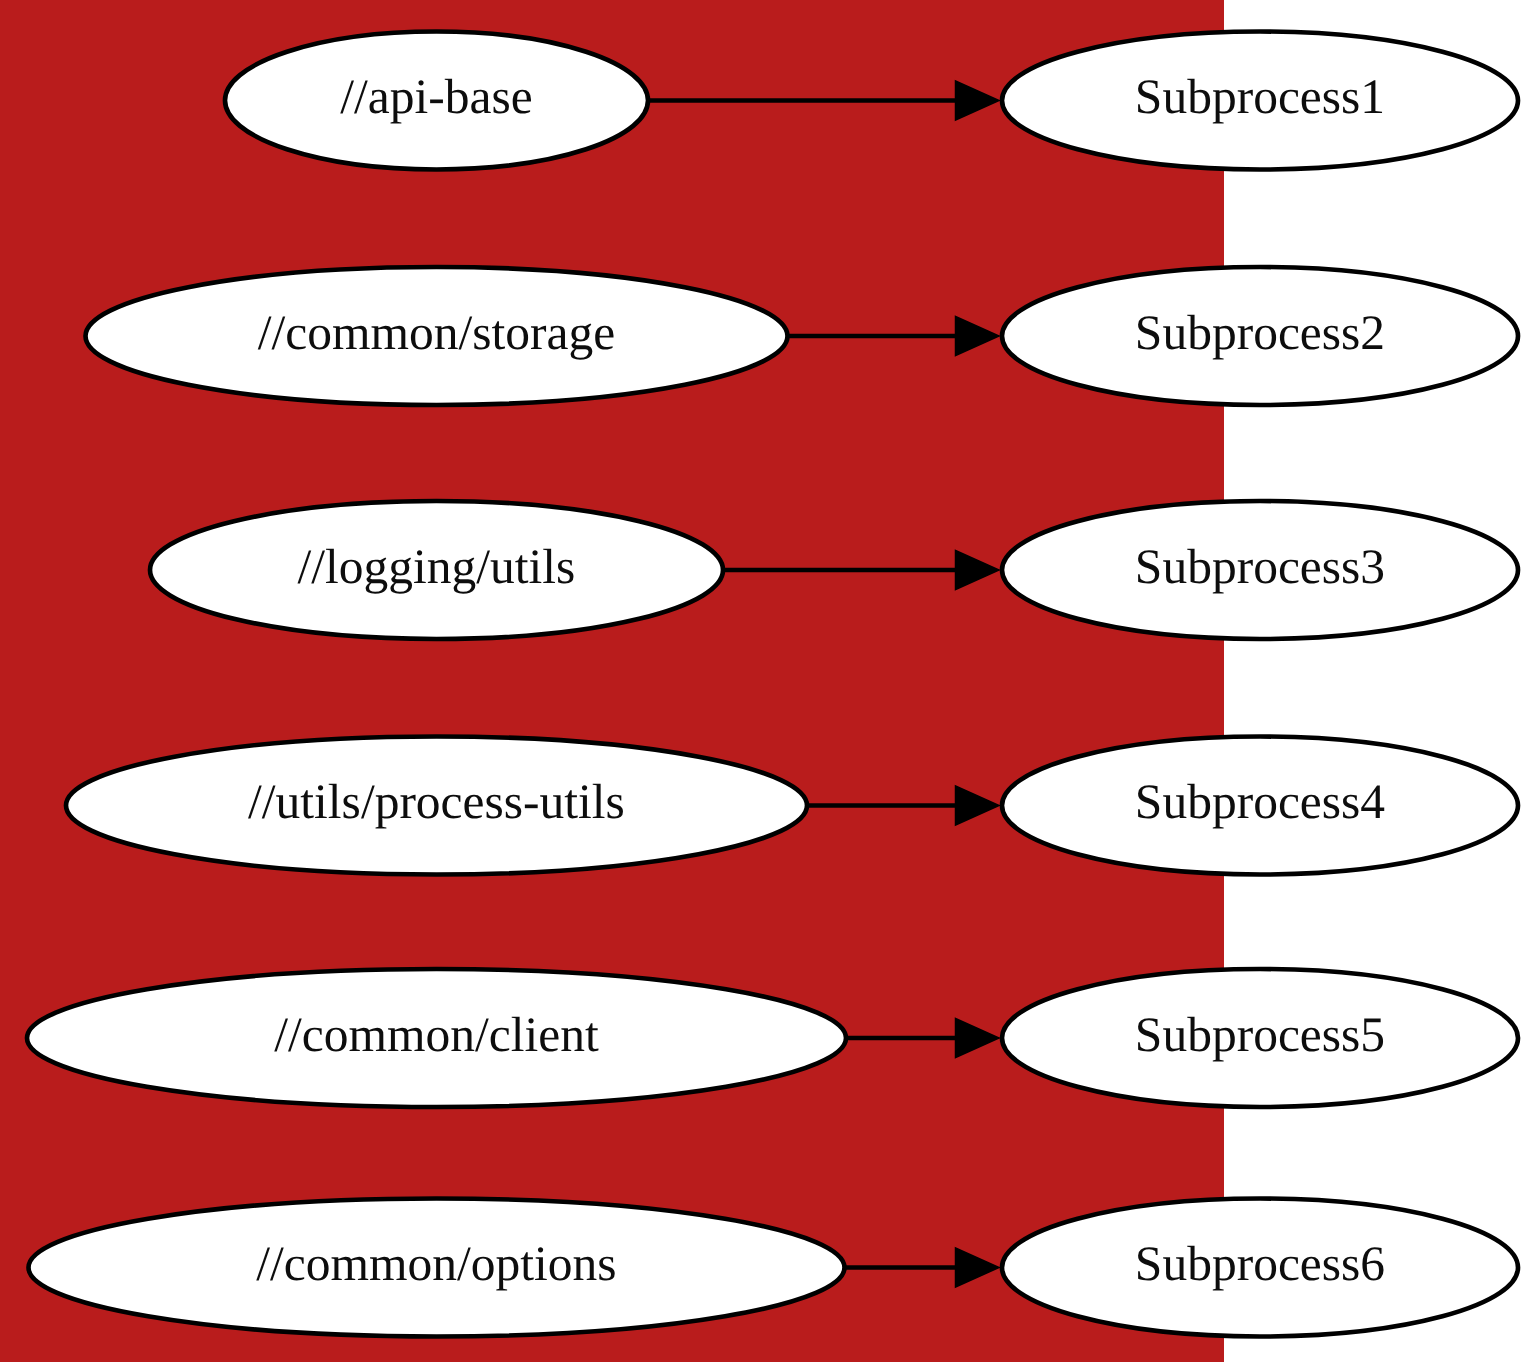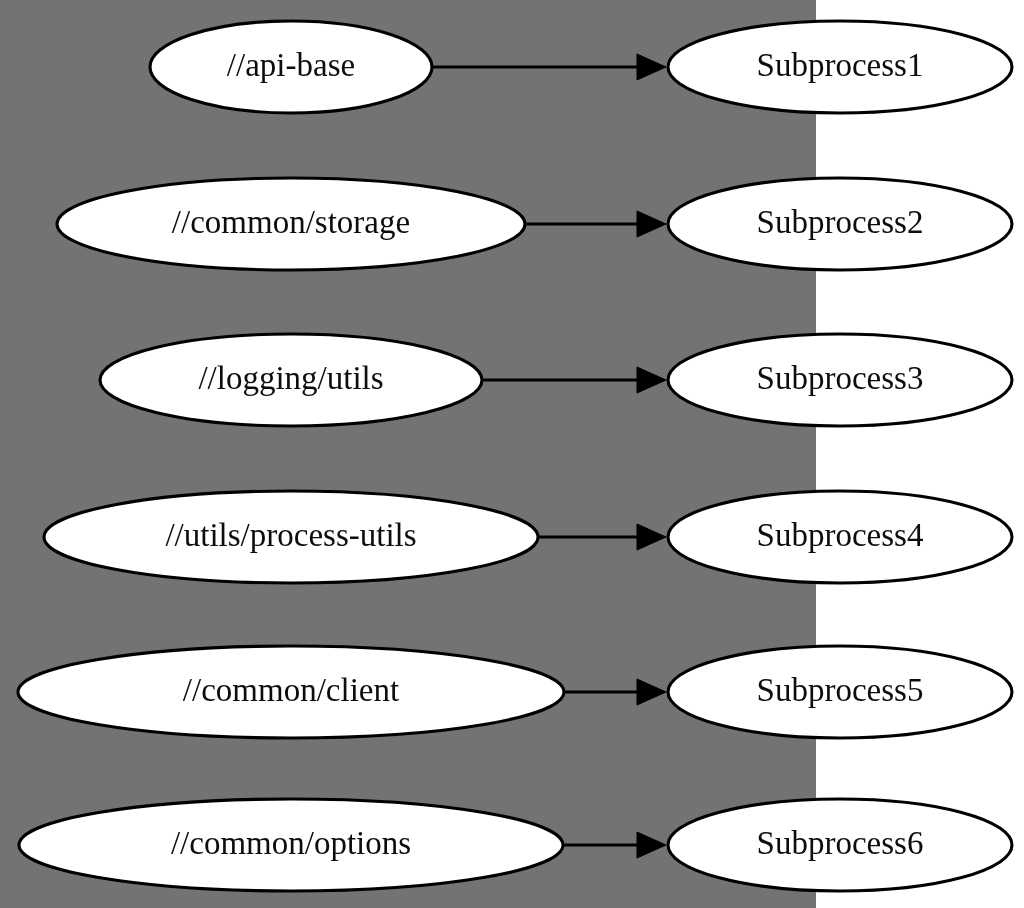--- a/index.html
+++ b/index.html
@@ -10,21 +10,21 @@
   body {
     width: 1024px;
     height: 908px;
     overflow: hidden;
     font-family: "Liberation Serif", "DejaVu Serif", serif;
   }
   #graph-canvas {
     position: relative;
     width: 816px;
     height: 908px;
-    background: #737373;
+    background: #b91c1c;
   }
   #graph-svg {
     position: absolute;
     top: 0;
     left: 0;
     width: 1024px;
     height: 908px;
     display: block;
   }
   .node-ellipse {

